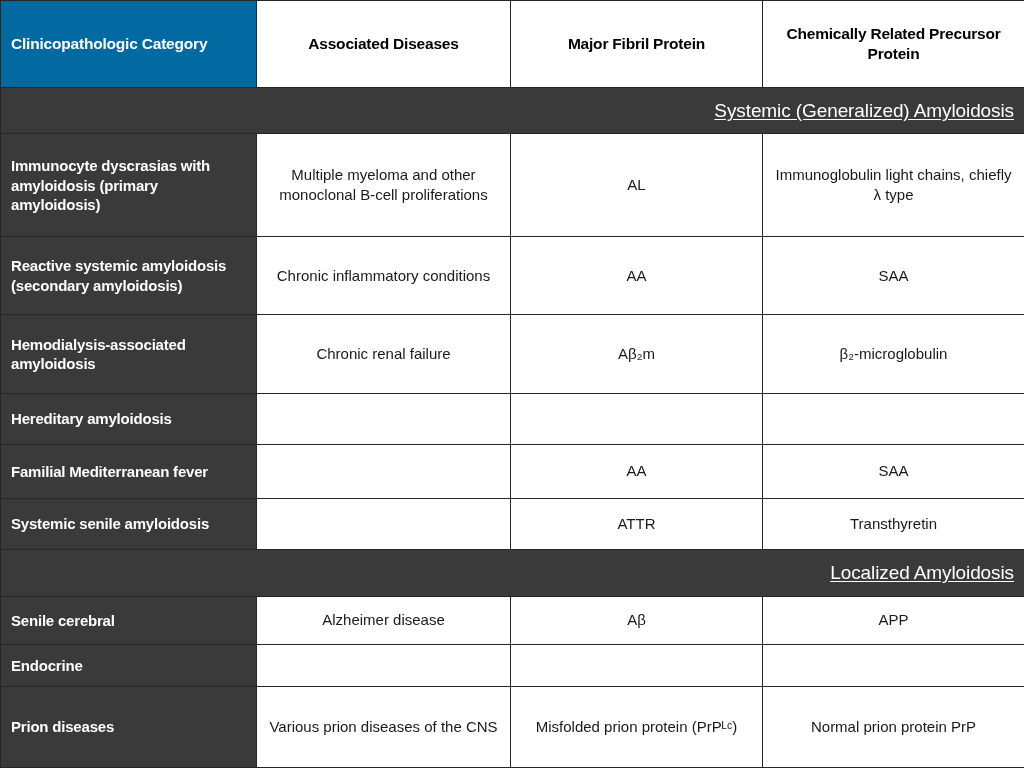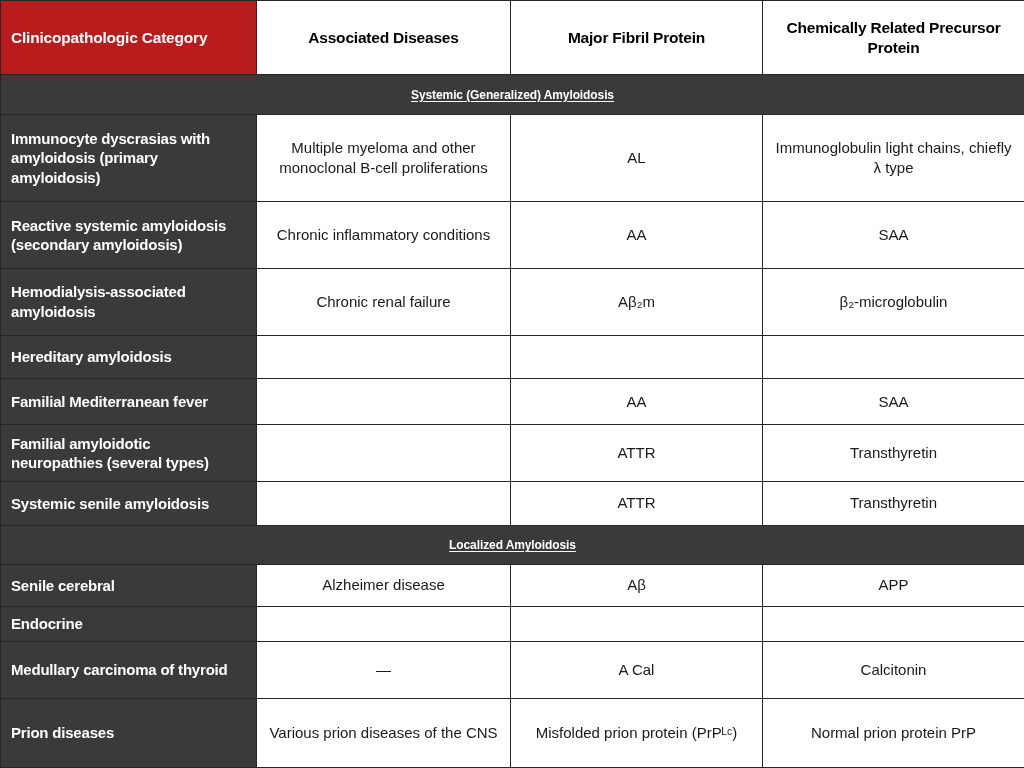--- a/index.html
+++ b/index.html
@@ -47,44 +47,44 @@
     background: #ffffff;
     color: #1a1a1a;
     font-weight: normal;
     font-size: 15px;
     line-height: 1.35;
     text-align: center;
   }
 
   
   td.hdr-dark {
-    background: #b91c1c;
+    background: #0369a1;
     color: #ffffff;
     font-weight: bold;
     font-size: 15.5px;
     text-align: left;
     letter-spacing: -0.2px;
   }
   td.hdr-light {
     background: #ffffff;
     color: #000000;
     font-weight: bold;
     font-size: 15.5px;
     text-align: center;
     line-height: 1.3;
     letter-spacing: -0.2px;
   }
 
   
   td.section {
     background: #3a3a3a;
     color: #ffffff;
-    font-weight: bold;
-    font-size: 12px;
-    text-align: center;
+    font-weight: normal;
+    font-size: 19px;
+    text-align: right;
     letter-spacing: -0.1px;
   }
   td.section span.sec-text {
     text-decoration: underline;
     text-underline-offset: 2px;
   }
 </style>
 </head>
 <body>
 
@@ -136,26 +136,20 @@
       <td class="val"></td>
     </tr>
 
     <tr style="height:42px;">
       <td class="cat">Familial Mediterranean fever</td>
       <td class="val"></td>
       <td class="val">AA</td>
       <td class="val">SAA</td>
     </tr>
 
-    <tr style="height:52px;">
-      <td class="cat">Familial amyloidotic neuropathies (several types)</td>
-      <td class="val"></td>
-      <td class="val">ATTR</td>
-      <td class="val">Transthyretin</td>
-    </tr>
 
     <tr style="height:40px;padding-left:14px;">
       <td class="cat">Systemic senile amyloidosis</td>
       <td class="val"></td>
       <td class="val">ATTR</td>
       <td class="val">Transthyretin</td>
     </tr>
 
     <tr style="height:36px;">
       <td class="section" colspan="4"><span class="sec-text">Localized Amyloidosis</span></td>
@@ -168,26 +162,20 @@
       <td class="val">APP</td>
     </tr>
 
     <tr style="height:21px;">
       <td class="cat">Endocrine</td>
       <td class="val"></td>
       <td class="val"></td>
       <td class="val"></td>
     </tr>
 
-    <tr style="height:52px;">
-      <td class="cat">Medullary carcinoma of thyroid</td>
-      <td class="val">—</td>
-      <td class="val">A Cal</td>
-      <td class="val">Calcitonin</td>
-    </tr>
 
 
 
     <tr style="height:63px;">
       <td class="cat">Prion diseases</td>
       <td class="val">Various prion diseases of the CNS</td>
       <td class="val">Misfolded prion protein (PrPᴸᶜ)</td>
       <td class="val">Normal prion protein PrP</td>
     </tr>
 

